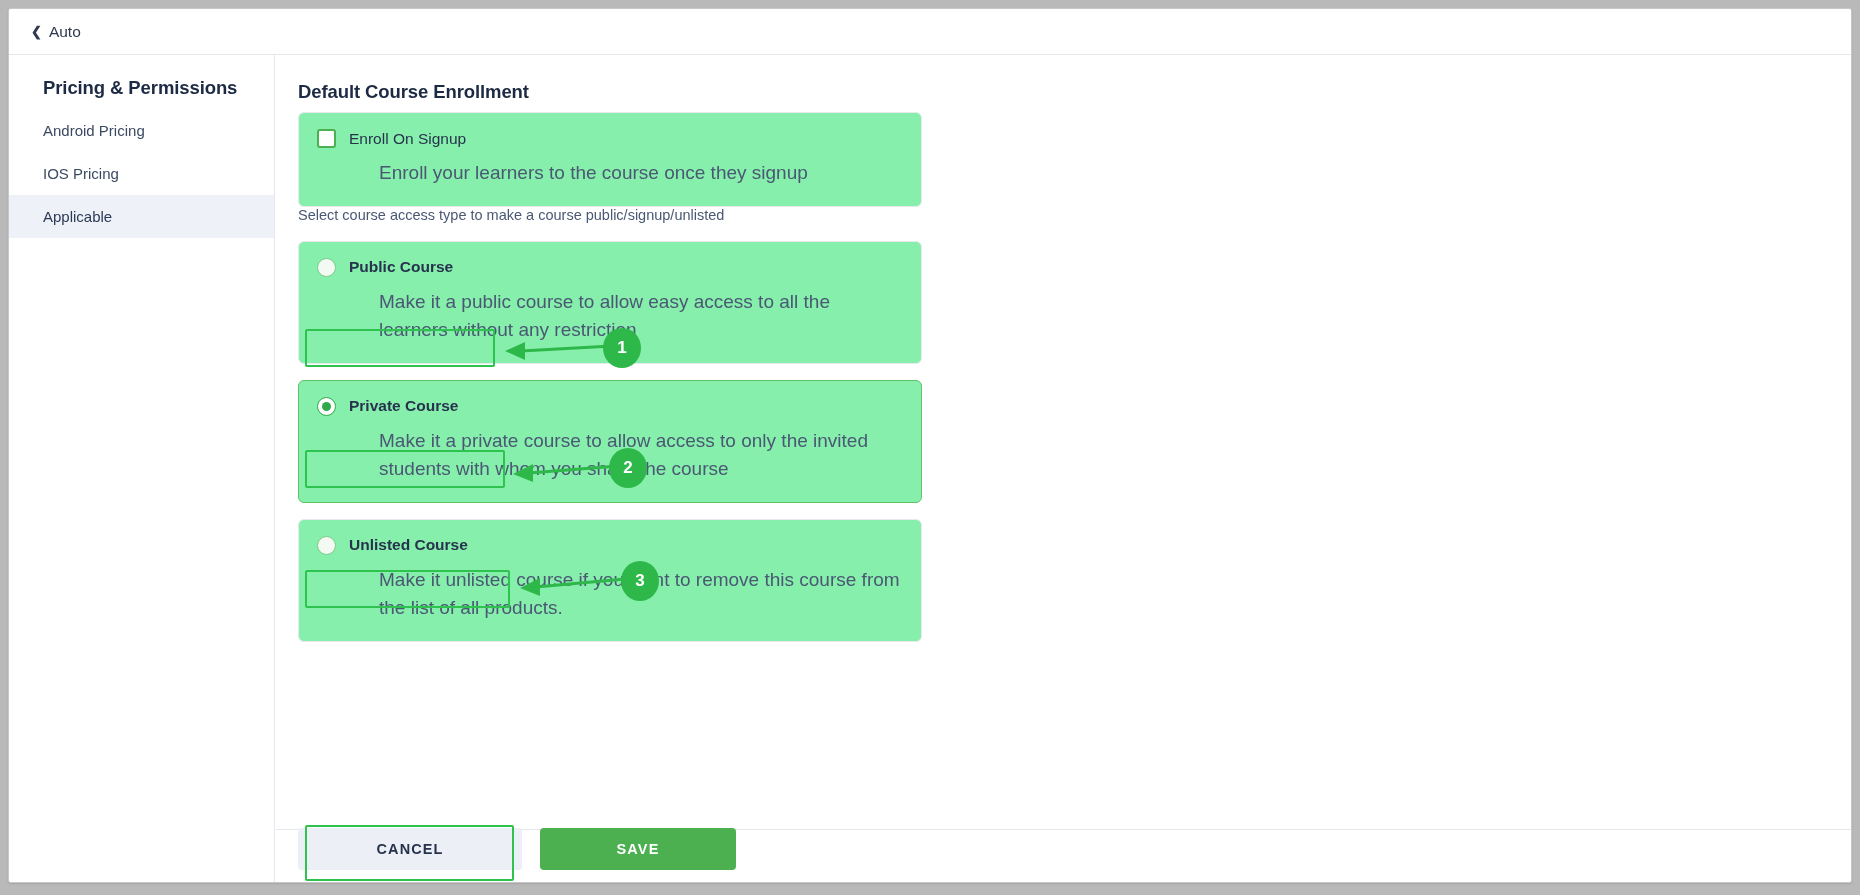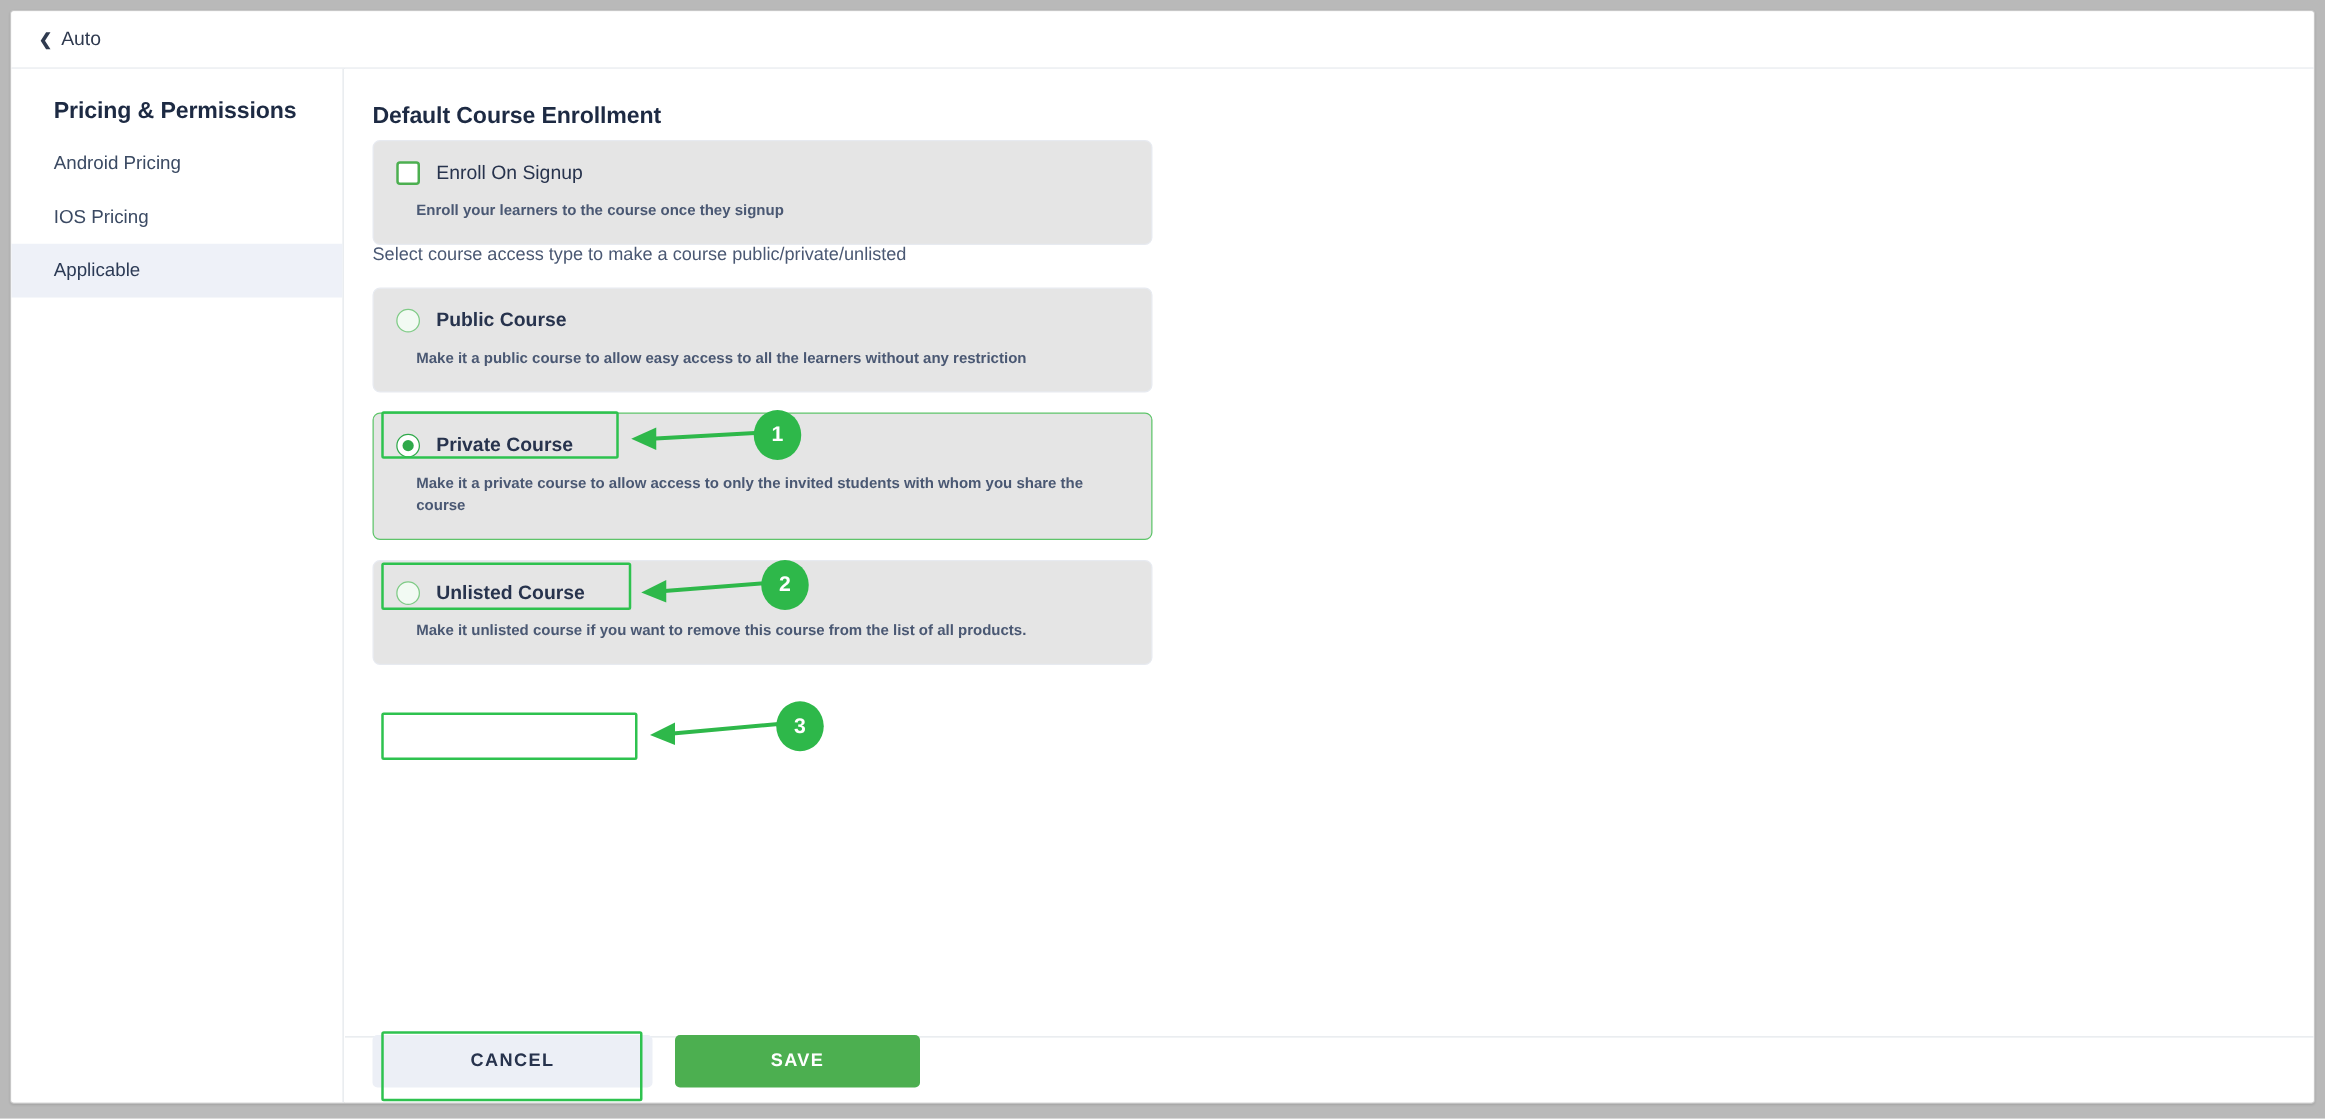--- a/index.html
+++ b/index.html
@@ -80,35 +80,35 @@
     margin-bottom: 9px;
   }
   .sec-sub {
     font-size: 14.5px; color: #4a5873;
     margin-bottom: 18px;
   }
   .card {
     width: 624px;
     border: 1px solid #e7eaf0;
     border-radius: 6px;
-    background: #e5e5e5;
+    background: #86efac;
     padding: 16px 18px 18px 18px;
   }
   .card.selected { border: 1px solid #5ec46a; }
   .card + .card { margin-top: 16px; }
 
   .opt-row { display: flex; align-items: center; gap: 13px; }
   .opt-label {
     font-size: 15.5px; color: #27334d; font-weight: 400;
   }
   .opt-label.bold { font-weight: 700; font-size: 15.5px; color: #27334d; }
   .opt-desc {
-    font-size: 12px; color: #4a5873;
-    margin-top: 11px; margin-left: 16px;
-    line-height: 1.5; max-width: 560px; font-weight: bold;
+    font-size: 19px; color: #4a5873;
+    margin-top: 11px; margin-left: 62px;
+    line-height: 1.5; max-width: 560px;
   }
 
   
   .cbox {
     width: 19px; height: 19px;
     border: 2px solid #4caf50; border-radius: 3px;
     background: #fff;
   }
   
   .radio {
@@ -188,21 +188,21 @@
       <div class="sec-title">Default Course Enrollment</div>
 
       <div class="card">
         <div class="opt-row">
           <span class="cbox"></span>
           <span class="opt-label">Enroll On Signup</span>
         </div>
         <div class="opt-desc">Enroll your learners to the course once they signup</div>
       </div>
 
-      <div class="sec-sub">Select course access type to make a course public/private/unlisted</div>
+      <div class="sec-sub">Select course access type to make a course public/signup/unlisted</div>
 
       <div class="card">
         <div class="opt-row">
           <span class="radio"></span>
           <span class="opt-label bold">Public Course</span>
         </div>
         <div class="opt-desc">Make it a public course to allow easy access to all the learners without any restriction</div>
       </div>
 
       <div class="card selected">

